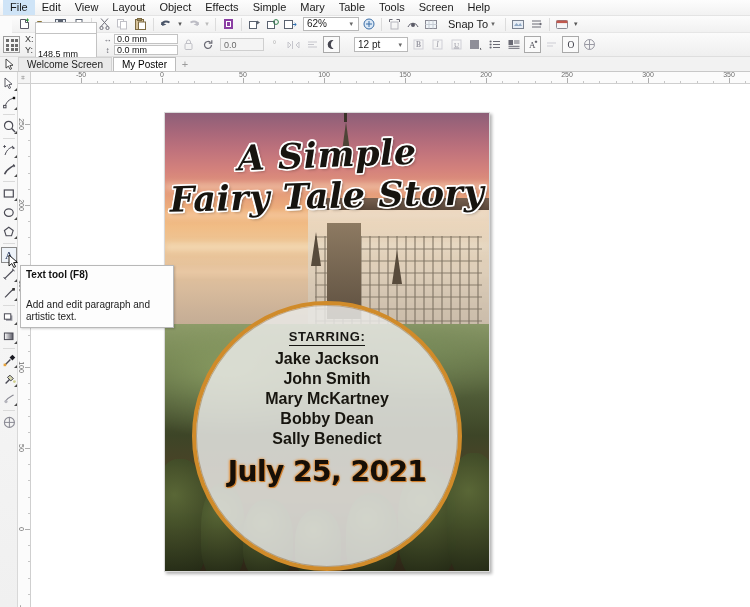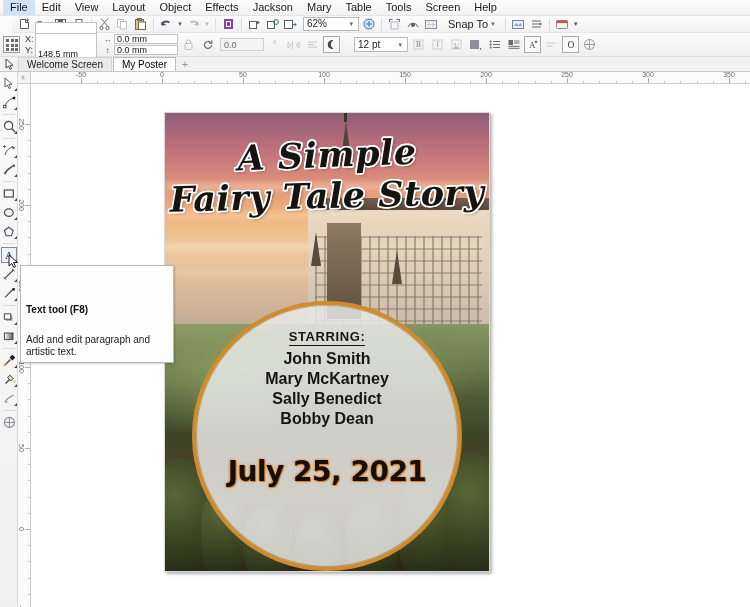--- a/index.html
+++ b/index.html
@@ -280,37 +280,37 @@
     text-shadow: 0 0 3px #e08a33, 1px 1px 0 #c97a2a, -1px 0 2px #e8a257;
   }
 
   
   .tooltip {
     position: absolute; left: 20px; top: 265px; width: 154px;
     background: #fdfdfd; border: 1px solid #b8b8b8;
     box-shadow: 1px 1px 2px rgba(0,0,0,.18);
     padding: 3px 5px 4px 5px; z-index: 40;
   }
-  .tooltip .tt-title { font-size: 10px; font-weight: bold; color: #111; line-height: 12px; margin-top: 35px; }
+  .tooltip .tt-title { font-size: 10px; font-weight: bold; color: #111; line-height: 12px; }
   .tooltip .tt-desc { font-size: 10px; color: #222; line-height: 12px; margin-top: 18px; }
   .cursor-arrow { position: absolute; left: 8px; top: 254px; z-index: 45; }
 </style>
 </head>
 <body>
 
 <div id="app">
 
   <div class="menubar">
     <div class="mi active"><span>File</span></div>
     <div class="mi"><span>Edit</span></div>
     <div class="mi"><span>View</span></div>
     <div class="mi"><span>Layout</span></div>
     <div class="mi"><span>Object</span></div>
     <div class="mi"><span>Effects</span></div>
-    <div class="mi"><span>Jackson</span></div>
+    <div class="mi"><span>Simple</span></div>
     <div class="mi"><span>Mary</span></div>
     <div class="mi"><span>Table</span></div>
     <div class="mi"><span>Tools</span></div>
     <div class="mi"><span>Screen</span></div>
     <div class="mi"><span>Help</span></div>
   </div>
 
   <div class="toolbar">
     <div class="tbtn">
       <svg width="11" height="12" viewBox="0 0 11 12">
@@ -860,24 +860,25 @@
       <div class="title-wrap">
         <div class="title-line l1">A Simple</div>
         <div class="title-line l2">Fairy Tale Story</div>
       </div>
 
       <div class="circle">
         <div class="starring">
           <span>STARRING:</span>
         </div>
         <ul class="cast">
+          <li>Jake Jackson</li>
           <li>John Smith</li>
           <li>Mary McKartney</li>
+          <li>Bobby Dean</li>
           <li>Sally Benedict</li>
-          <li>Bobby Dean</li>
         </ul>
         <div class="datetext">July 25, 2021</div>
       </div>
     </div>
 
   </div>
 
   <svg class="cursor-arrow" viewBox="0 0 12 15" width="12" height="15">
     <path d="M1 1l8.4 7.4-3.8.3 2 3.9-1.8.9-2-4-2.8 2.4z" fill="#fff" stroke="#1a1a1a" stroke-width="1"></path>
   </svg>

